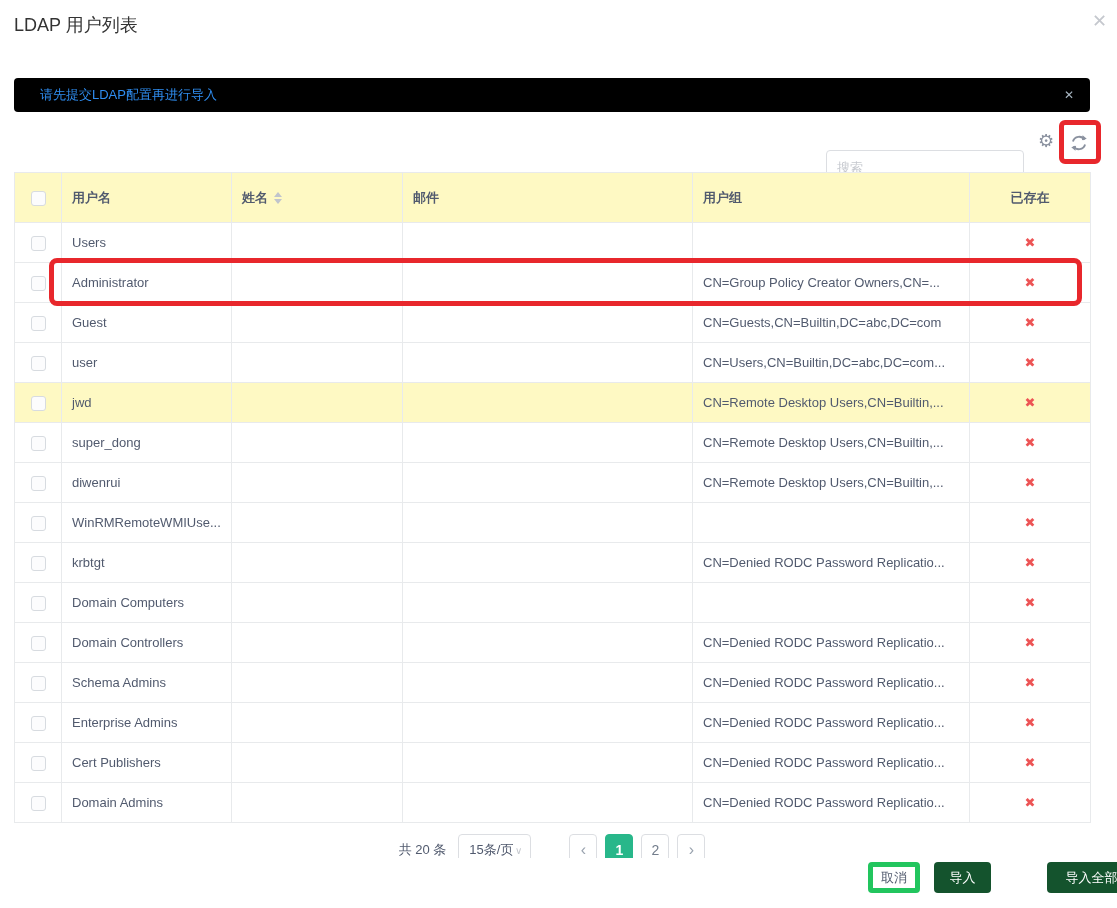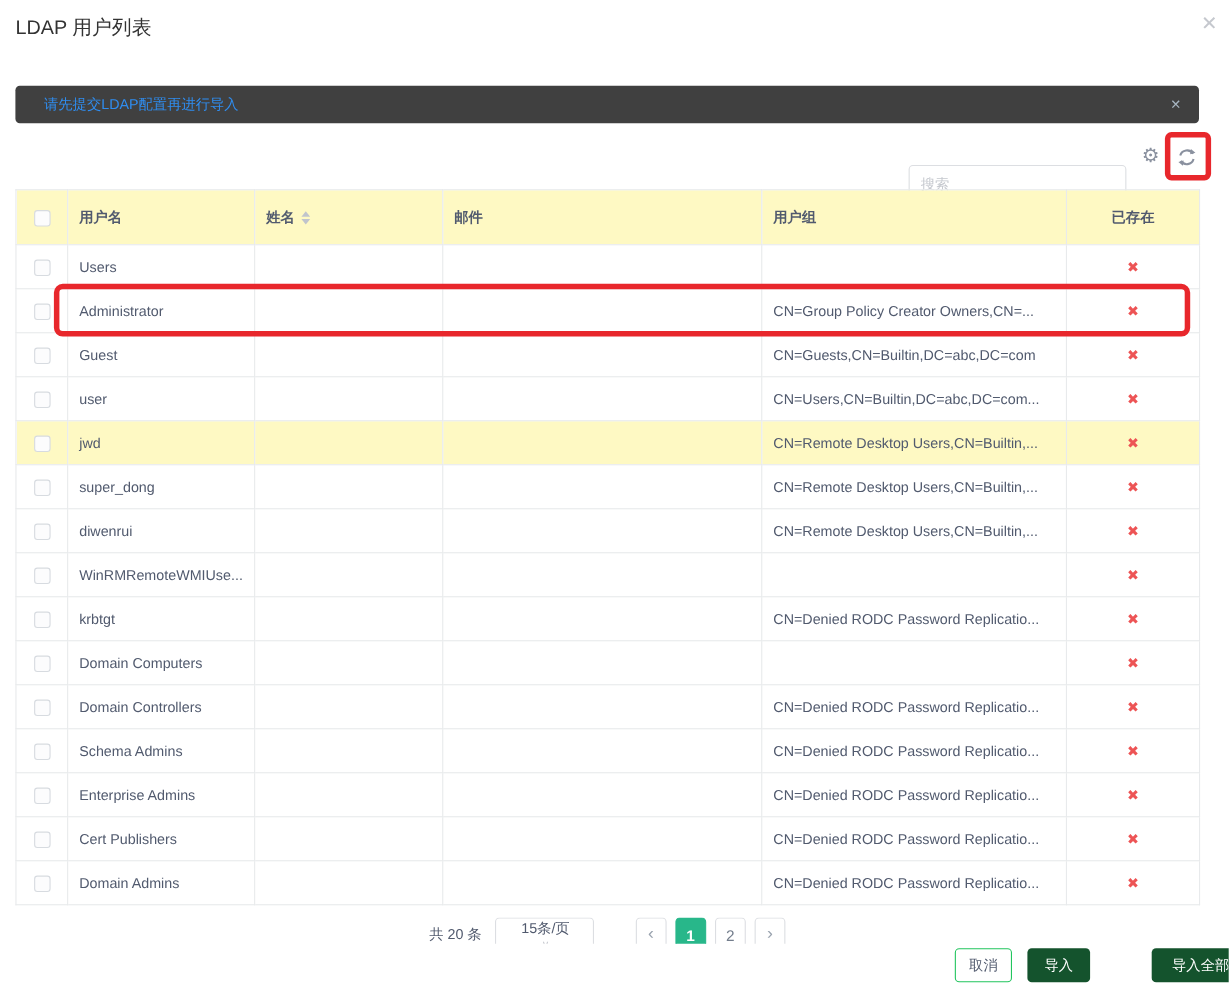--- a/index.html
+++ b/index.html
@@ -2,21 +2,21 @@
 <html><head>
 <meta charset="utf-8">
 <style>
   * { margin:0; padding:0; box-sizing:border-box; }
   html,body { width:1117px; height:908px; background:#fff; overflow:hidden; }
   body { font-family:"Liberation Sans","DejaVu Sans",sans-serif; font-size:13px; color:#515a6e; position:relative; }
 
   .dlg-title { position:absolute; left:14px; top:13px; font-size:18px; color:#333; }
   .dlg-close { position:absolute; right:10px; top:12px; font-size:18px; color:#c5c8ce; cursor:pointer; line-height:1; }
 
-  .alert { position:absolute; left:14px; top:78px; width:1076px; height:34px; background:#404040; border-radius:4px; }
+  .alert { position:absolute; left:14px; top:78px; width:1076px; height:34px; background:#000000; border-radius:4px; }
   .alert-text { position:absolute; left:26px; top:0; line-height:34px; color:#2f8df0; font-size:13px; }
   .alert-close { position:absolute; right:16px; top:0; line-height:34px; color:#a8b6c2; font-size:12px; cursor:pointer; }
 
   .search-input { position:absolute; left:826px; top:126px; width:198px; height:34px; border:1px solid #dcdee2; border-radius:4px; padding:0 10px; font-size:13px; color:#515a6e; outline:none; font-family:inherit;margin-top:24px; }
   .search-input::placeholder { color:#c5c8ce; }
   .gear { position:absolute; left:1038px; top:132px; font-size:18px; color:#8a919f; cursor:pointer; line-height:1; }
   .refresh { position:absolute; left:1070px; top:134px; width:18px; height:18px; cursor:pointer; }
 
   .tbl { position:absolute; left:14px; top:172px; width:1076px; border-collapse:collapse; table-layout:fixed; }
   .tbl th, .tbl td { border:1px solid #e8eaec; font-weight:normal; text-align:left; padding:0 10px; overflow:hidden; white-space:nowrap; }
@@ -27,29 +27,29 @@
   .cb { display:inline-block; width:15px; height:15px; border:1px solid #d7dbe0; border-radius:3px; background:#fcfcfd; vertical-align:middle; cursor:pointer; }
   .sort-icons { display:inline-flex; flex-direction:column; margin-left:6px; vertical-align:middle; }
   .sort-icons i { display:block; width:0; height:0; border-left:4px solid transparent; border-right:4px solid transparent; }
   .sort-icons .up { border-bottom:5px solid #c0c4cc; margin-bottom:2px; }
   .sort-icons .dn { border-top:5px solid #c0c4cc; }
   .xmark { color:#ed5455; font-weight:bold; font-size:13px; }
 
   .pagin-clip { position:absolute; left:14px; top:834px; width:1076px; height:24px; overflow:hidden; }
   .pagin { display:flex; justify-content:center; align-items:flex-start; }
   .pagin .total { line-height:32px; margin-right:12px; color:#515a6e; }
-  .psize { width:90px; height:32px; border:1px solid #dcdee2; border-radius:4px; display:flex; align-items:center; justify-content:space-between; padding:0 8px 0 10px; color:#515a6e; cursor:pointer; background:#fff;flex-direction:column; }
+  .psize { width:73px; height:32px; border:1px solid #dcdee2; border-radius:4px; display:flex; align-items:center; justify-content:space-between; padding:0 8px 0 10px; color:#515a6e; cursor:pointer; background:#fff; }
   .psize .caret { color:#c5c8ce; font-size:10px; }
   .pbtns { display:flex; margin-left:30px; }
   .pbtn { width:28px; height:32px; border:1px solid #dcdee2; border-radius:4px; margin-left:8px; display:flex; align-items:center; justify-content:center; color:#737d8c; background:#fff; cursor:pointer; font-size:14px; }
   .pbtn.active { background:#28b78a; border-color:#28b78a; color:#fff; font-weight:bold; }
   .pbtn.arrow { color:#9aa3af; font-size:16px; }
 
   .btn { position:absolute; top:862px; height:31px; border-radius:4px; font-size:13px; display:flex; align-items:center; justify-content:center; cursor:pointer; font-family:inherit; }
-  .btn.plain { border:1px solid #22c55e; background:#fff; color:#515a6e; }
+  .btn.plain { border:5px solid #22c55e; background:#fff; color:#515a6e; }
   .btn.green { border:none; background:#14532d; color:#fff; }
   .btn-cancel { left:868px; width:52px; }
   .btn-import { left:934px; width:57px; }
   .btn-import-all { left:1004px; width:89px;margin-left:43px; }
 
   .anno { position:absolute; border:5px solid #e8272c; pointer-events:none; }
   .anno-refresh { left:1059px; top:120px; width:42px; height:44px; border-radius:6px; }
   .anno-row { left:49px; top:258px; width:1033px; height:48px; border-radius:8px; }
 </style>
 </head>

